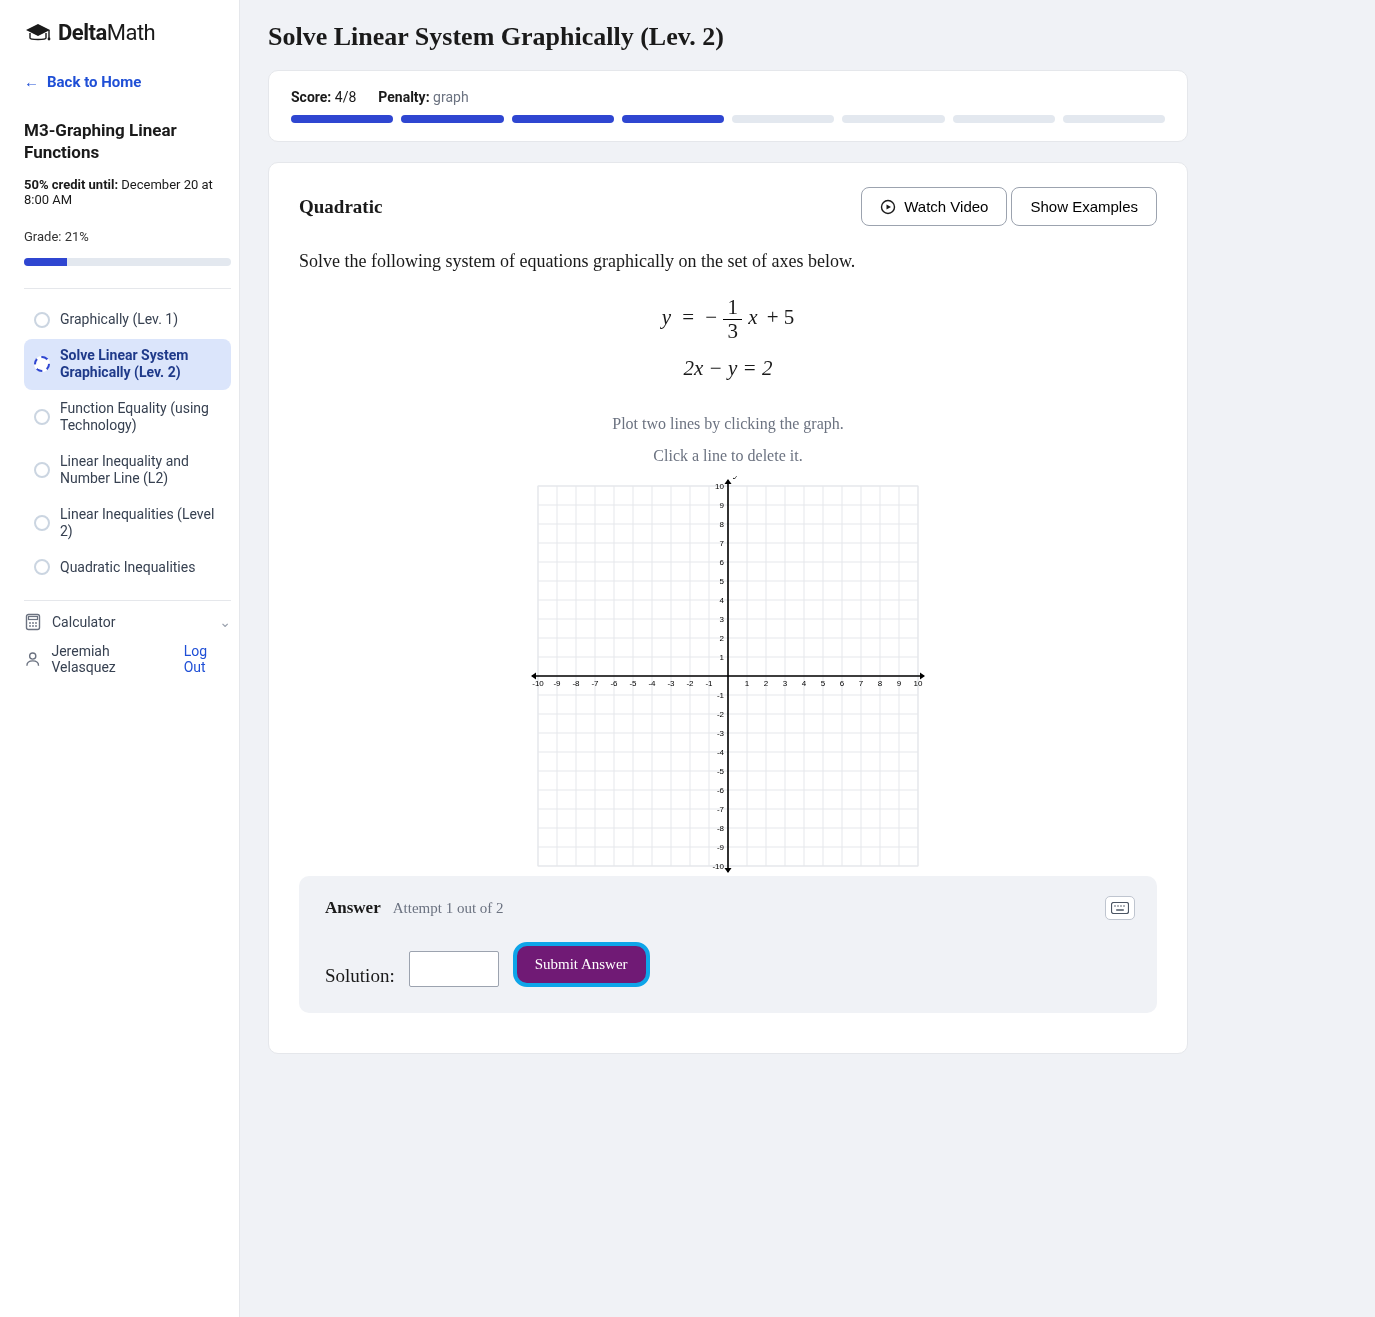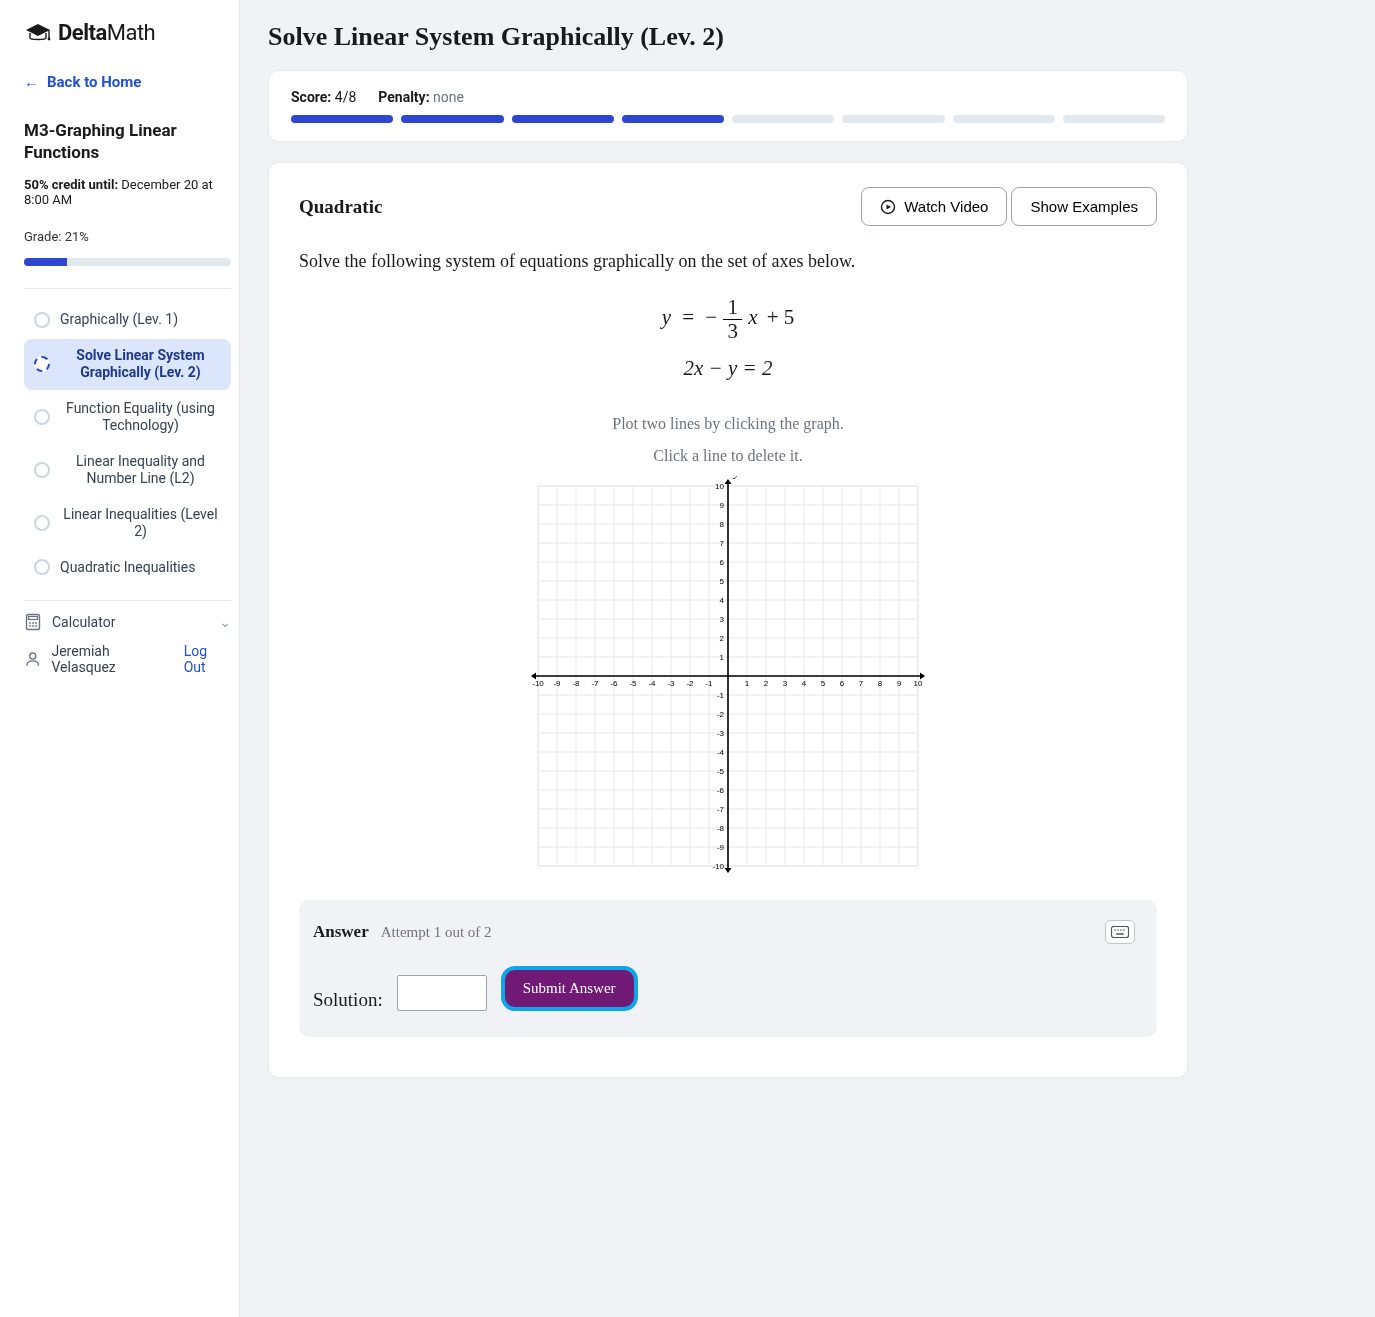--- a/index.html
+++ b/index.html
@@ -50,21 +50,20 @@
   .topic {
     display: flex;
     align-items: center;
     gap: 10px;
     padding: 8px 10px;
     border-radius: 8px;
     font-size: 14px;
     color: #374151;
     cursor: pointer;
     line-height: 1.25;
-    text-align: center;
   }
   .topic.active {
     background: #dbe5fb;
     color: #1f3a8a;
     font-weight: 700;
   }
   .dot {
     width: 16px; height: 16px; border-radius: 50%;
     border: 2px solid #cbd5e1;
     flex-shrink: 0;
@@ -134,22 +133,21 @@
   .graph-wrap { display: flex; justify-content: center; margin-top: 10px; }
   svg.graph { display: block; }
   .grid-line { stroke: #e5e7eb; stroke-width: 1; }
   .axis-line { stroke: #000; stroke-width: 1.6; }
   .tick-text { font-size: 8px; fill: #000; font-family: Arial, sans-serif; }
   .axis-label { font-size: 13px; font-style: italic; font-family: Georgia, serif; }
 
   .answer-box {
     background: #f0f2f6;
     border-radius: 10px;
-    padding: 22px 14px 26px;
-    margin-top: 24px;
+    padding: 22px 26px 26px;
     position: relative;
   }
   .answer-head { display: flex; align-items: center; gap: 12px; margin-bottom: 24px; }
   .answer-head b { font-family: Georgia, serif; font-size: 17px; }
   .answer-head .muted { font-family: Georgia, serif; color: #6b7280; font-size: 15px; }
   .kbd-icon {
     position: absolute; right: 22px; top: 20px;
     width: 30px; height: 24px;
     border: 1px solid #bfc5cf; border-radius: 5px; background: #fff;
     display: flex; align-items: center; justify-content: center;
@@ -261,21 +259,21 @@
       </div>
     </div>
   </aside>
 
   <main class="main">
     <h1 class="page-title">Solve Linear System Graphically (Lev. 2)</h1>
 
     <div class="card">
       <div class="score-row">
         <span><b>Score:</b> <span>4/8</span></span>
-        <span><b>Penalty:</b> <span class="muted">none</span></span>
+        <span><b>Penalty:</b> <span class="muted">graph</span></span>
       </div>
       <div class="progress-segs" id="segs">
           <div class="seg filled"></div>
           <div class="seg filled"></div>
           <div class="seg filled"></div>
           <div class="seg filled"></div>
           <div class="seg"></div>
           <div class="seg"></div>
           <div class="seg"></div>
           <div class="seg"></div>

